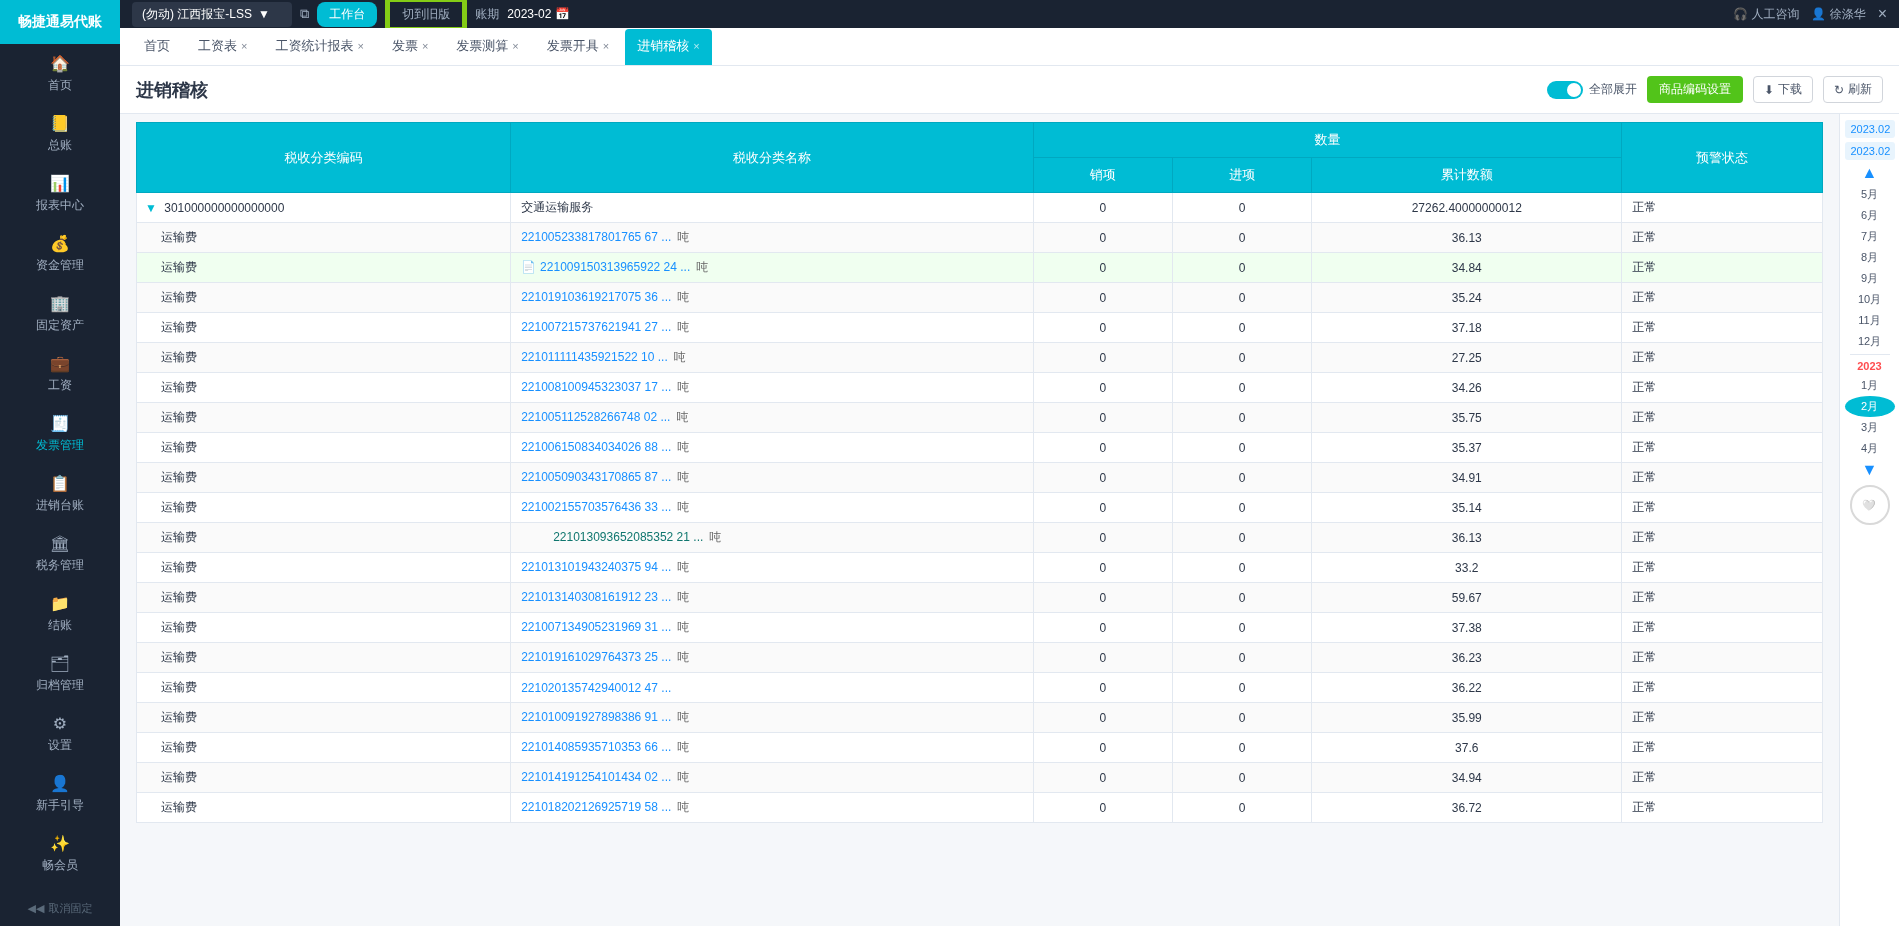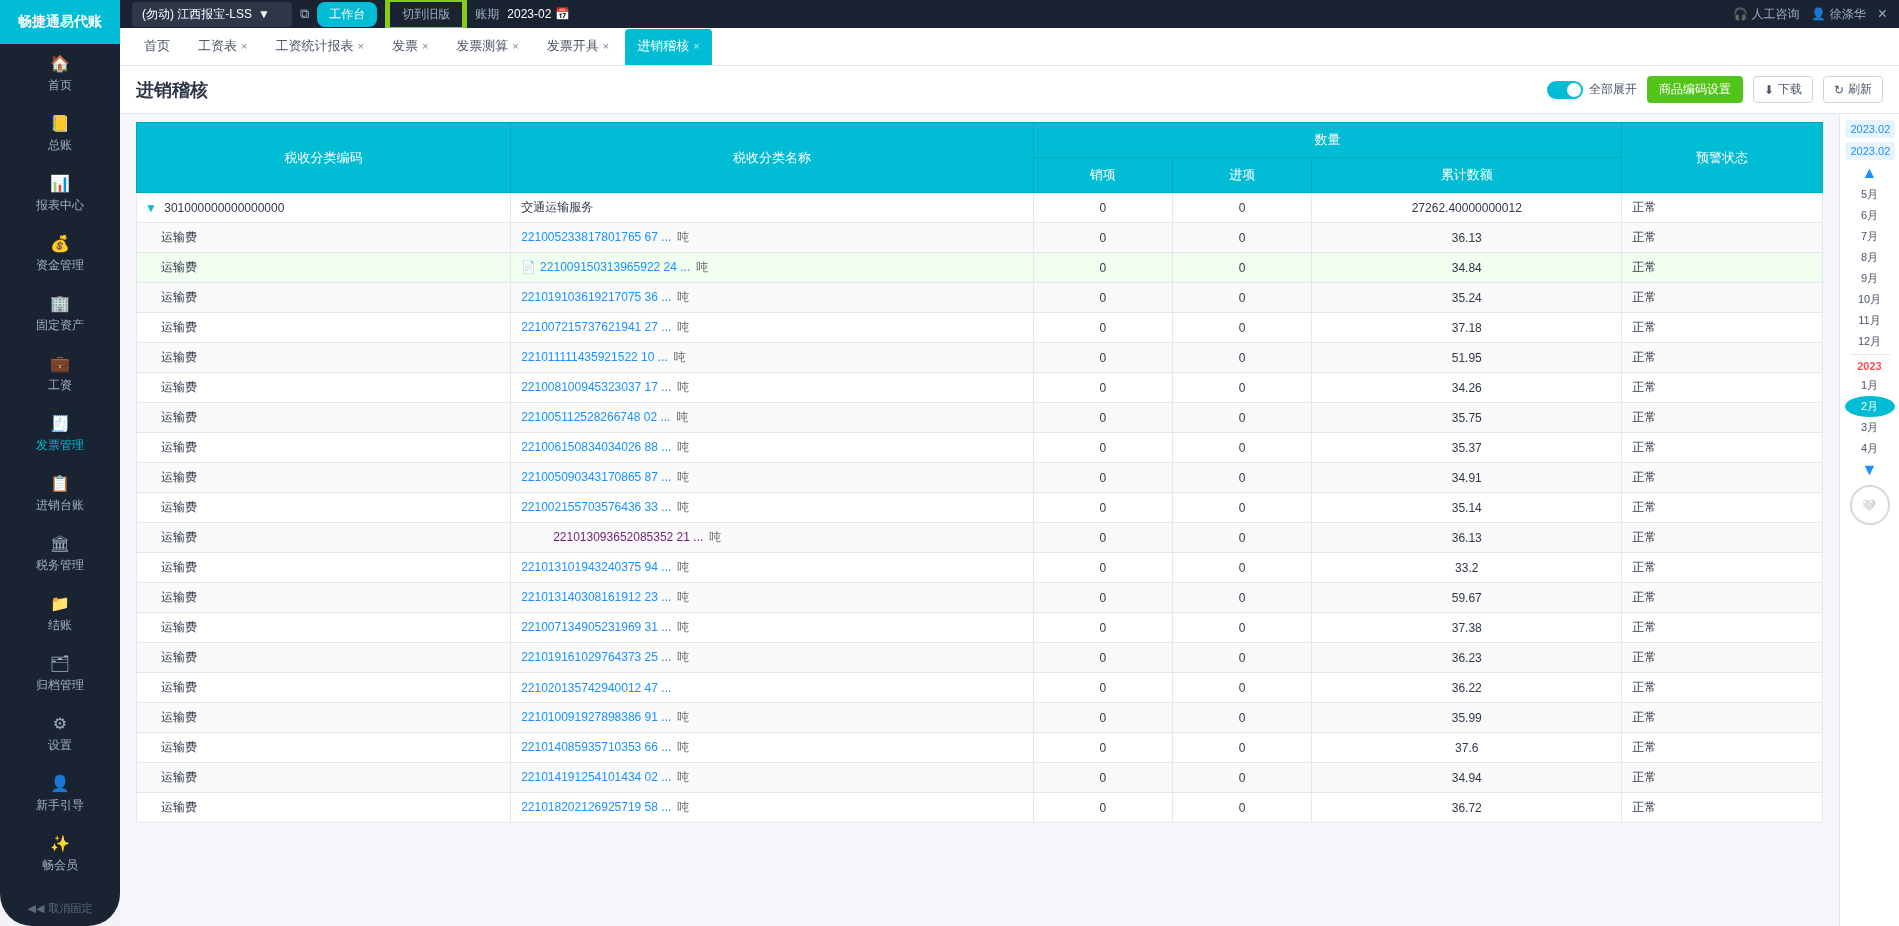--- a/index.html
+++ b/index.html
@@ -7,21 +7,20 @@
 
     
     .sidebar {
       width: 120px;
       background: #1a2332;
       color: #a0aec0;
       display: flex;
       flex-direction: column;
       flex-shrink: 0;
       height: 100%;
-      border-radius: 32px;
     }
     .sidebar-logo {
       background: #00bcd4;
       color: white;
       text-align: center;
       padding: 12px 8px;
       font-size: 14px;
       font-weight: bold;
       line-height: 1.4;
     }
@@ -507,21 +506,21 @@
       <td class="num-cell">0</td>
       <td class="num-cell">0</td>
       <td class="num-cell">37.18</td>
       <td class="status-normal">正常</td>
     </tr>
               <tr>
       <td style="padding-left:24px;">运输费</td>
       <td><span style="color:#1890ff; cursor:pointer;">221011111435921522 10 ...</span><span style="margin-left:6px; color:#666;">吨</span></td>
       <td class="num-cell">0</td>
       <td class="num-cell">0</td>
-      <td class="num-cell">51.95</td>
+      <td class="num-cell">27.25</td>
       <td class="status-normal">正常</td>
     </tr>
               <tr>
       <td style="padding-left:24px;">运输费</td>
       <td><span style="color:#1890ff; cursor:pointer;">221008100945323037 17 ...</span><span style="margin-left:6px; color:#666;">吨</span></td>
       <td class="num-cell">0</td>
       <td class="num-cell">0</td>
       <td class="num-cell">34.26</td>
       <td class="status-normal">正常</td>
     </tr>
@@ -552,21 +551,21 @@
               <tr>
       <td style="padding-left:24px;">运输费</td>
       <td><span style="color:#1890ff; cursor:pointer;">221002155703576436 33 ...</span><span style="margin-left:6px; color:#666;">吨</span></td>
       <td class="num-cell">0</td>
       <td class="num-cell">0</td>
       <td class="num-cell">35.14</td>
       <td class="status-normal">正常</td>
     </tr>
               <tr>
       <td style="padding-left:24px;">运输费</td>
-      <td><span style="color:#701a75; cursor:pointer;margin-left:32px;">221013093652085352 21 ...</span><span style="margin-left:6px; color:#666;">吨</span></td>
+      <td><span style="color:#0f766e; cursor:pointer;margin-left:32px;">221013093652085352 21 ...</span><span style="margin-left:6px; color:#666;">吨</span></td>
       <td class="num-cell">0</td>
       <td class="num-cell">0</td>
       <td class="num-cell">36.13</td>
       <td class="status-normal">正常</td>
     </tr>
               <tr>
       <td style="padding-left:24px;">运输费</td>
       <td><span style="color:#1890ff; cursor:pointer;">221013101943240375 94 ...</span><span style="margin-left:6px; color:#666;">吨</span></td>
       <td class="num-cell">0</td>
       <td class="num-cell">0</td>

